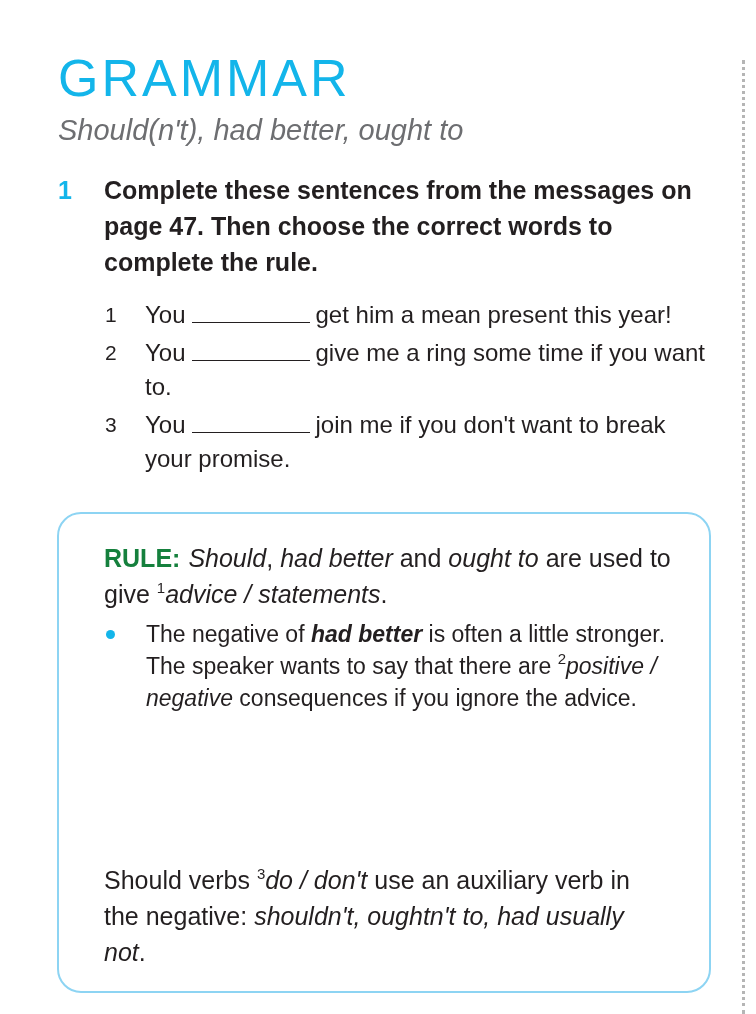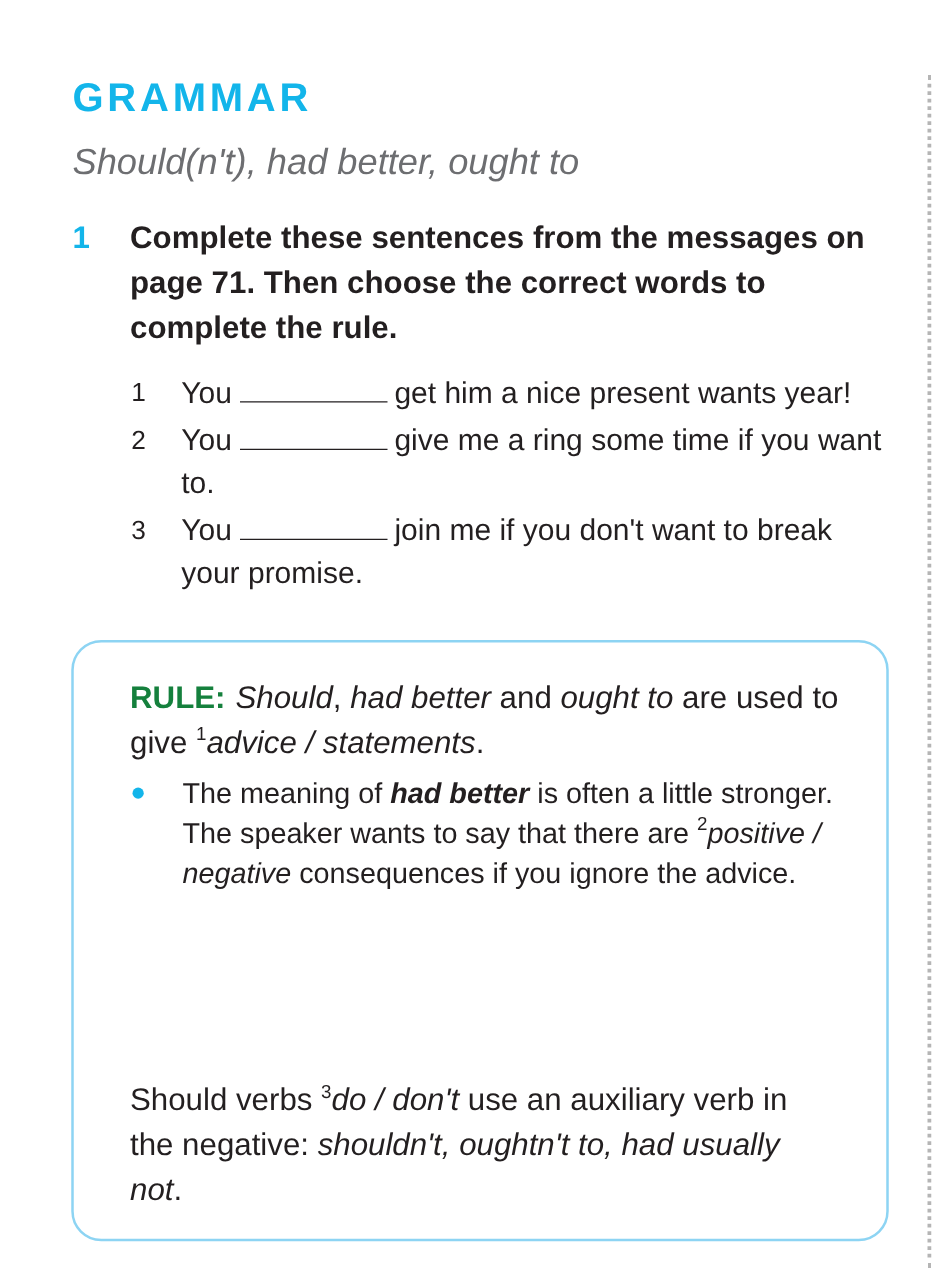--- a/index.html
+++ b/index.html
@@ -6,21 +6,21 @@
     body {
       width: 756px; height: 1014px; background: #ffffff; position: relative; overflow: hidden;
       font-family: "Liberation Sans", sans-serif; color: #231f20;
     }
     .dotted-rule {
       position: absolute; left: 742px; top: 60px; bottom: 0; width: 0;
       border-left: 3px dotted #b5b5b5;
     }
     .heading {
       position: absolute; left: 58px; top: 56px;
-      font-size: 32px; font-weight: bold; letter-spacing: 3px; color: #13b5ea;
+      font-size: 52px; font-weight: normal; letter-spacing: 3px; color: #13b5ea;
       line-height: 44px;
     }
     .subheading {
       position: absolute; left: 58px; top: 108px;
       font-size: 29px; font-style: italic; color: #6d6e71; line-height: 44px;
     }
     .task {
       position: absolute; left: 58px; top: 172px; width: 650px;
       display: flex; font-size: 25px; font-weight: bold; line-height: 36px;
     }
@@ -68,28 +68,28 @@
 </head>
 <body>
 
 <div class="dotted-rule"></div>
 
 <div class="heading">GRAMMAR</div>
 <div class="subheading">Should(n't), had better, ought to</div>
 
 <div class="task">
   <span class="task-num">1</span>
-  <span class="task-text">Complete these sentences from the messages on page 71. Then choose the correct words to complete the rule.</span>
+  <span class="task-text">Complete these sentences from the messages on page 47. Then choose the correct words to complete the rule.</span>
 </div>
 
 <div class="sentences">
   <div class="sentence">
     <span class="num">1</span>
     <span>
-      <span>You</span><span class="blank"></span><span>get him a nice present wants year!</span>
+      <span>You</span><span class="blank"></span><span>get him a mean present this year!</span>
     </span>
   </div>
   <div class="sentence">
     <span class="num">2</span>
     <span>
       <span>You</span><span class="blank"></span><span>give me a ring some time if you want to.</span>
     </span>
   </div>
   <div class="sentence">
     <span class="num">3</span>
@@ -101,19 +101,19 @@
 
 <div class="rule-box"></div>
 
 <div class="rule-intro">
   <span class="rule-label">RULE:</span><span class="i">Should</span><span>, </span><span class="i">had better</span><span> and </span><span class="i">ought to</span><span> are used to give </span><sup>1</sup><span class="i">advice / statements</span><span>.</span>
 </div>
 
 <div class="bullets">
   <div class="bullet">
     <span class="bullet-dot"></span>
-    <span><span>The meaning of </span><span class="bi">had better</span><span> is often a little stronger. The speaker wants to say that there are </span><sup>2</sup><span class="i">positive / negative</span><span> consequences if you ignore the advice.</span></span>
+    <span><span>The negative of </span><span class="bi">had better</span><span> is often a little stronger. The speaker wants to say that there are </span><sup>2</sup><span class="i">positive / negative</span><span> consequences if you ignore the advice.</span></span>
   </div>
 </div>
 
 <div class="closing">
   <span>Should verbs </span><sup>3</sup><span class="i">do / don't</span><span> use an auxiliary verb in the negative: </span><span class="i">shouldn't, oughtn't to, had usually not</span><span>.</span>
 </div>
 
 </body></html>

